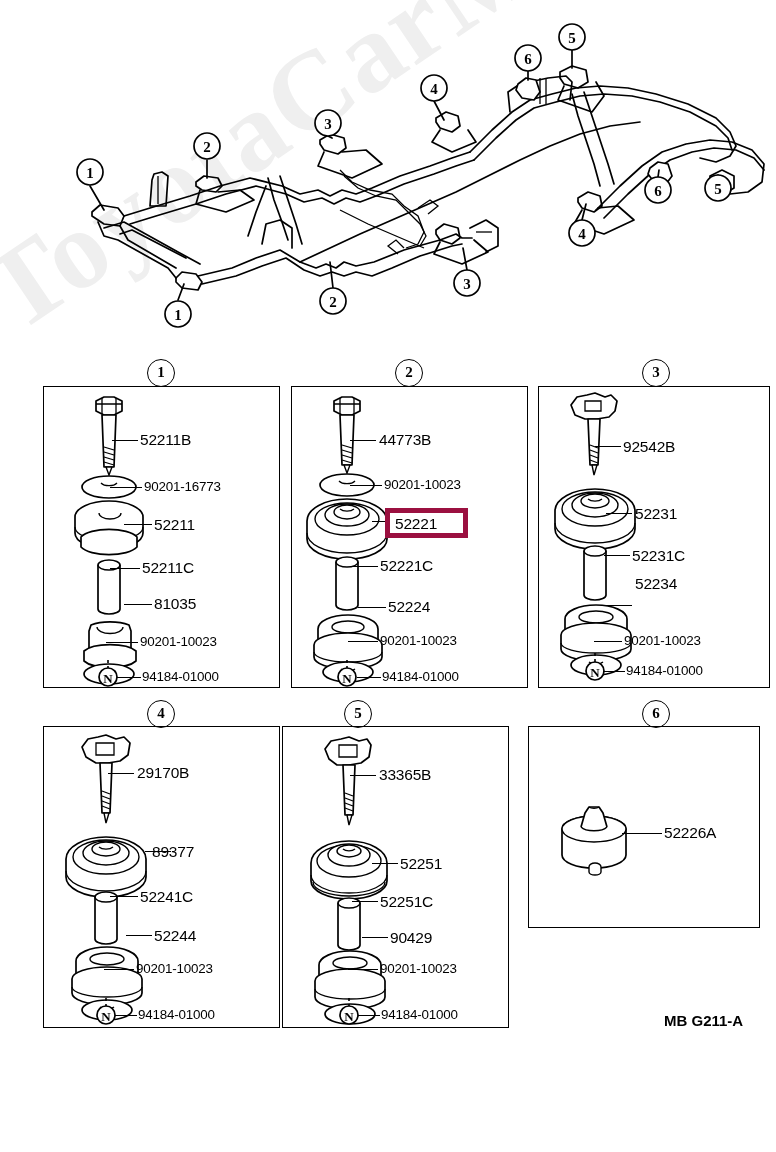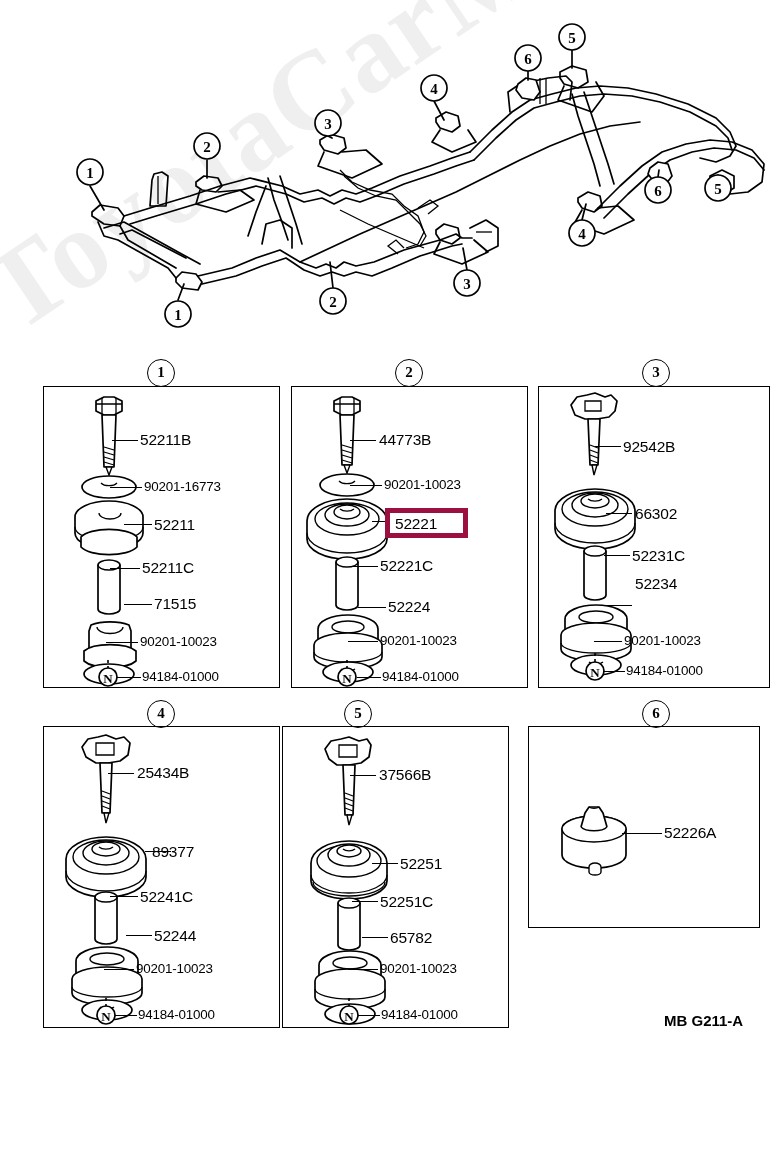--- a/index.html
+++ b/index.html
@@ -257,21 +257,21 @@
   <div class="lead" style="left:110px;top:487px;width:32px;"></div>
   <div class="lbl sm" style="left:144px;top:479px;">90201-16773</div>
 
   <div class="lead" style="left:124px;top:524px;width:28px;"></div>
   <div class="lbl" style="left:154px;top:516px;">52211</div>
 
   <div class="lead" style="left:110px;top:568px;width:30px;"></div>
   <div class="lbl" style="left:142px;top:559px;">52211C</div>
 
   <div class="lead" style="left:124px;top:604px;width:28px;"></div>
-  <div class="lbl" style="left:154px;top:595px;">71515</div>
+  <div class="lbl" style="left:154px;top:595px;">81035</div>
 
   <div class="lead" style="left:106px;top:642px;width:32px;"></div>
   <div class="lbl sm" style="left:140px;top:634px;">90201-10023</div>
 
   <div class="lead" style="left:117px;top:677px;width:24px;"></div>
   <div class="lbl sm" style="left:142px;top:669px;">94184-01000</div>
 
   <div class="pnum" style="left:395px;top:359px;">2</div>
   <div class="panel" style="left:291px;top:386px;width:235px;height:300px;">
     <svg viewBox="0 0 235 300" style="position:absolute;left:0;top:0;width:235px;height:300px;">
@@ -383,21 +383,21 @@
   <svg style="position:absolute;left:538px;top:653px;width:230px;height:32px;" viewBox="0 0 230 32">
     <line x1="57" y1="0" x2="57" y2="9" stroke="#000" stroke-width="1.6" stroke-dasharray="3,3"></line>
     <circle class="wf" cx="57" cy="18" r="9"></circle>
     <text x="57" y="24" style="font-family:'Liberation Serif',serif;font-size:13px;font-weight:700;text-anchor:middle;">N</text>
   </svg>
 
   <div class="lead" style="left:595px;top:446px;width:26px;"></div>
   <div class="lbl" style="left:623px;top:438px;">92542B</div>
 
   <div class="lead" style="left:606px;top:513px;width:26px;"></div>
-  <div class="lbl" style="left:635px;top:505px;">66302</div>
+  <div class="lbl" style="left:635px;top:505px;">52231</div>
 
   <div class="lead" style="left:604px;top:555px;width:26px;"></div>
   <div class="lbl" style="left:632px;top:547px;">52231C</div>
 
   <div class="lead" style="left:606px;top:605px;width:26px;"></div>
   <div class="lbl" style="left:635px;top:575px;">52234</div>
 
   <div class="lead" style="left:594px;top:641px;width:28px;"></div>
   <div class="lbl sm" style="left:624px;top:633px;">90201-10023</div>
 
@@ -441,21 +441,21 @@
       </g>
     </svg>
   </div>
   <svg style="position:absolute;left:43px;top:998px;width:235px;height:30px;" viewBox="0 0 235 30">
     <line x1="63" y1="0" x2="63" y2="8" stroke="#000" stroke-width="1.6" stroke-dasharray="3,3"></line>
     <circle class="wf" cx="63" cy="17" r="9"></circle>
     <text x="63" y="23" style="font-family:'Liberation Serif',serif;font-size:13px;font-weight:700;text-anchor:middle;">N</text>
   </svg>
 
   <div class="lead" style="left:108px;top:773px;width:26px;"></div>
-  <div class="lbl" style="left:137px;top:764px;">25434B</div>
+  <div class="lbl" style="left:137px;top:764px;">29170B</div>
 
   <div class="lead" style="left:145px;top:851px;width:26px;"></div>
   <div class="lbl" style="left:152px;top:843px;">89377</div>
 
   <div class="lead" style="left:110px;top:896px;width:28px;"></div>
   <div class="lbl" style="left:140px;top:888px;">52241C</div>
 
   <div class="lead" style="left:126px;top:935px;width:26px;"></div>
   <div class="lbl" style="left:154px;top:927px;">52244</div>
 
@@ -503,30 +503,30 @@
       </g>
     </svg>
   </div>
   <svg style="position:absolute;left:282px;top:998px;width:225px;height:30px;" viewBox="0 0 225 30">
     <line x1="67" y1="0" x2="67" y2="8" stroke="#000" stroke-width="1.6" stroke-dasharray="3,3"></line>
     <circle class="wf" cx="67" cy="17" r="9"></circle>
     <text x="67" y="23" style="font-family:'Liberation Serif',serif;font-size:13px;font-weight:700;text-anchor:middle;">N</text>
   </svg>
 
   <div class="lead" style="left:350px;top:775px;width:26px;"></div>
-  <div class="lbl" style="left:379px;top:766px;">37566B</div>
+  <div class="lbl" style="left:379px;top:766px;">33365B</div>
 
   <div class="lead" style="left:372px;top:863px;width:26px;"></div>
   <div class="lbl" style="left:400px;top:855px;">52251</div>
 
   <div class="lead" style="left:352px;top:901px;width:26px;"></div>
   <div class="lbl" style="left:380px;top:893px;">52251C</div>
 
   <div class="lead" style="left:362px;top:937px;width:26px;"></div>
-  <div class="lbl" style="left:390px;top:929px;">65782</div>
+  <div class="lbl" style="left:390px;top:929px;">90429</div>
 
   <div class="lead" style="left:348px;top:969px;width:30px;"></div>
   <div class="lbl sm" style="left:380px;top:961px;">90201-10023</div>
 
   <div class="lead" style="left:358px;top:1015px;width:22px;"></div>
   <div class="lbl sm" style="left:381px;top:1007px;">94184-01000</div>
 
   <div class="pnum" style="left:642px;top:700px;">6</div>
   <div class="panel" style="left:528px;top:726px;width:230px;height:200px;">
     <svg viewBox="0 0 230 200" style="position:absolute;left:0;top:0;width:230px;height:200px;">

